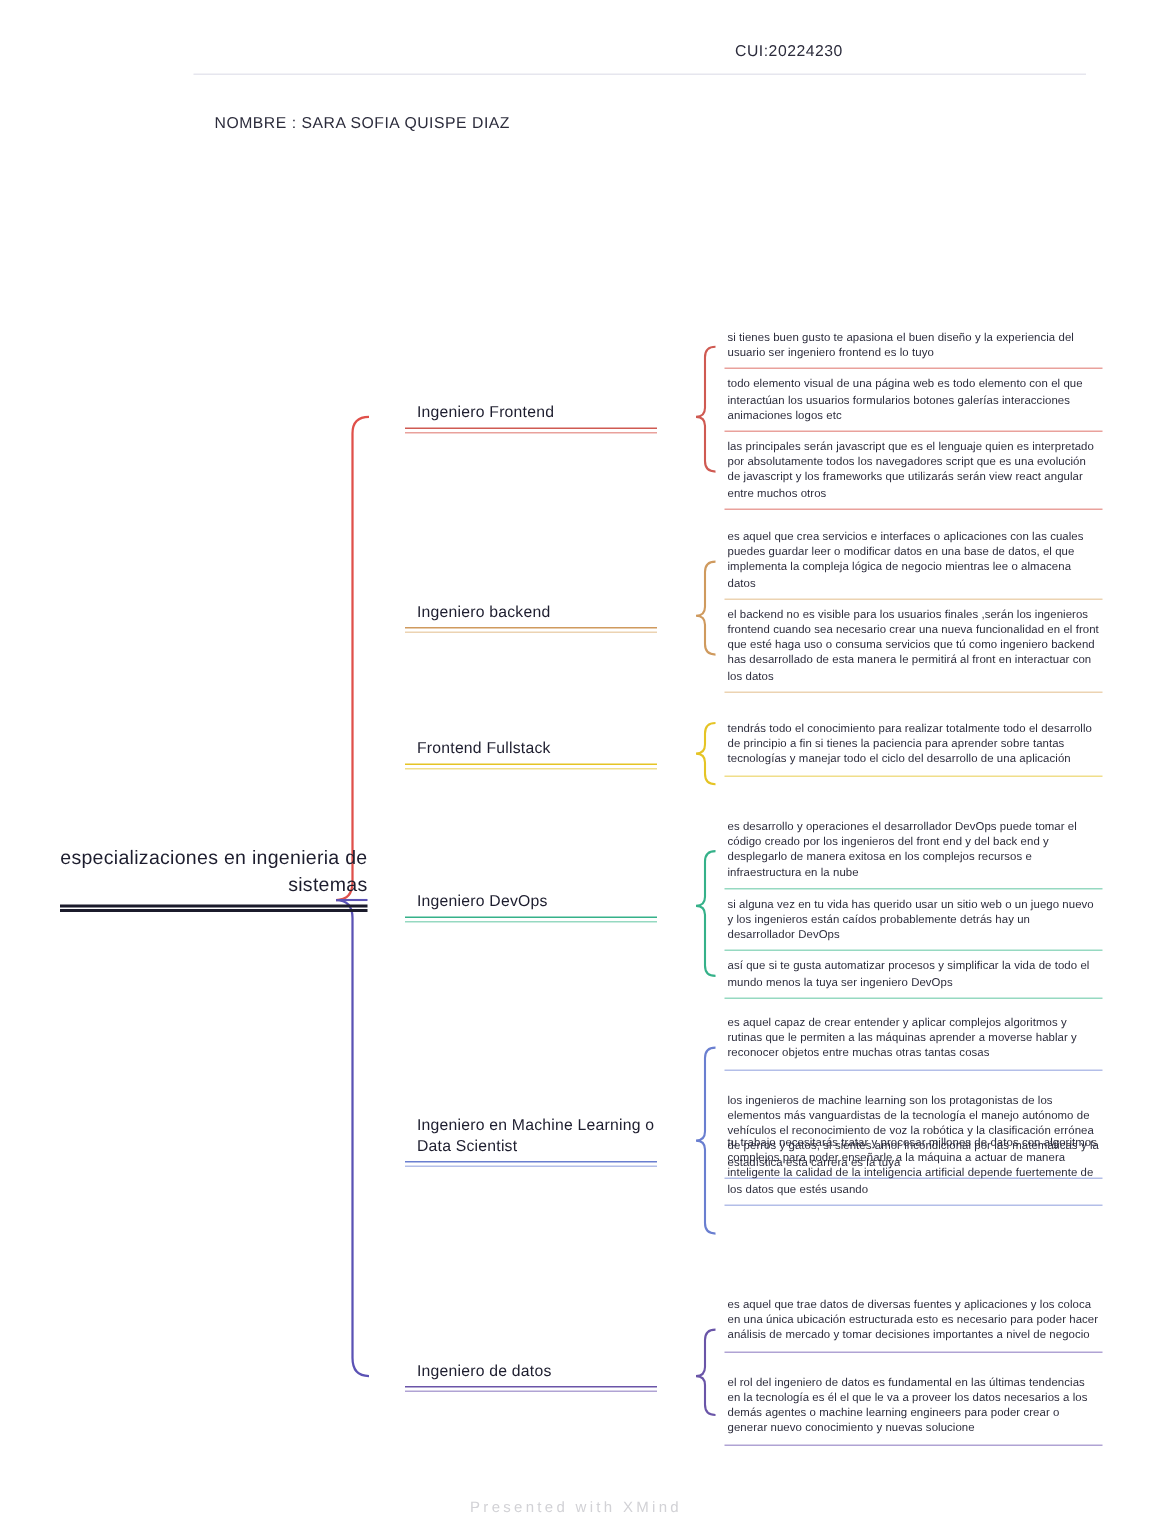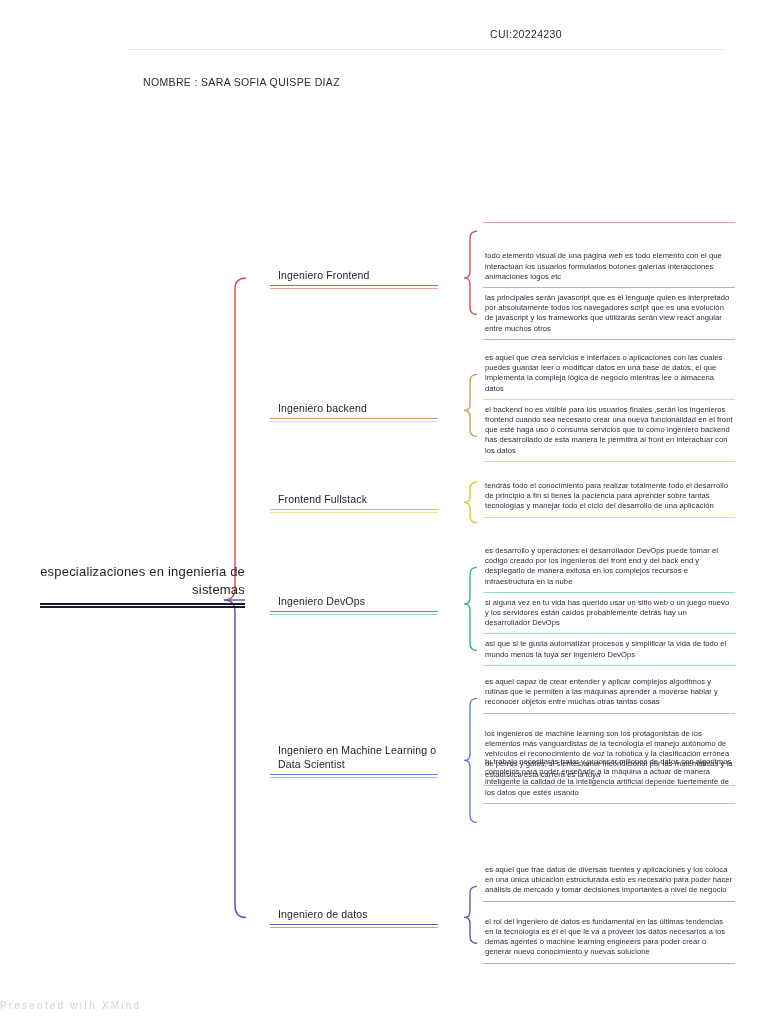--- a/index.html
+++ b/index.html
@@ -63,21 +63,21 @@
   }
   .sub-txt{
     font-size:7.6px; line-height:10.2px; color:#2b2b3b;
     letter-spacing:.05px; padding:1px 2px 2px 2px;
     text-align:left;
   }
   .sub-rule{ width:252px; height:1px; margin-top:3px; }
 
   .wm{
     position:absolute; left:0; top:1000px; width:768px;
-    font-size:10px; letter-spacing:2.2px;
+    text-align:center; font-size:10px; letter-spacing:2.2px;
     color:#d2d2d6;
   }
 </style>
 </head>
 <body>
 
 <div id="page">
 
   <div class="hdr">
     <div class="hdr-name">NOMBRE : SARA SOFIA QUISPE DIAZ</div>
@@ -109,20 +109,21 @@
       <line x1="245" y1="600" x2="226" y2="600" stroke="#5b52b5" stroke-width="1.4"></line>
     </svg>
 
   <div class="root">
     <div class="root-label">especializaciones en ingenieria de sistemas</div>
     <div class="root-rule"></div>
   </div>
 
   <div id="branch-host">
       <div class="sub" style="top: 219px;">
+        <div class="sub-txt">si tienes buen gusto te apasiona el buen diseño y la experiencia del usuario ser ingeniero frontend es lo tuyo</div>
         <div class="sub-rule" style="background: rgb(233, 161, 156);"></div>
       </div>
       <div class="sub" style="top: 250.4px;">
         <div class="sub-txt">todo elemento visual de una página web es todo elemento con el que interactúan los usuarios formularios botones galerías interacciones animaciones logos etc</div>
         <div class="sub-rule" style="background: rgb(233, 161, 156);"></div>
       </div>
       <div class="sub" style="top: 292px;">
         <div class="sub-txt">las principales serán javascript que es el lenguaje quien es interpretado por absolutamente todos los navegadores script que es una evolución de javascript y los frameworks que utilizarás serán view react angular entre muchos otros</div>
         <div class="sub-rule" style="background: rgb(233, 161, 156);"></div>
       </div>
@@ -148,21 +149,21 @@
       </div>
       <div class="topic" style="left: 270px; top: 492.4px;">
         <div class="topic-label" style="width: 168px;">Frontend Fullstack</div>
         <div class="topic-rule" style="border-top: 1.6px solid rgb(229, 196, 37); border-bottom: 1.6px solid rgb(240, 222, 138);"></div>
       </div>
       <div class="sub" style="top: 545px;">
         <div class="sub-txt">es desarrollo y operaciones el desarrollador DevOps puede tomar el código creado por los ingenieros del front end y del back end y desplegarlo de manera exitosa en los complejos recursos e infraestructura en la nube</div>
         <div class="sub-rule" style="background: rgb(150, 217, 193);"></div>
       </div>
       <div class="sub" style="top: 596.8px;">
-        <div class="sub-txt">si alguna vez en tu vida has querido usar un sitio web o un juego nuevo y los servidores están caídos probablemente detrás hay un desarrollador DevOps</div>
+        <div class="sub-txt">si alguna vez en tu vida has querido usar un sitio web o un juego nuevo y los ingenieros están caídos probablemente detrás hay un desarrollador DevOps</div>
         <div class="sub-rule" style="background: rgb(150, 217, 193);"></div>
       </div>
       <div class="sub" style="top: 638.4px;">
         <div class="sub-txt">así que si te gusta automatizar procesos y simplificar la vida de todo el mundo menos la tuya ser ingeniero DevOps</div>
         <div class="sub-rule" style="background: rgb(150, 217, 193);"></div>
       </div>
       <div class="topic" style="left: 270px; top: 593.9px;">
         <div class="topic-label" style="width: 168px;">Ingeniero DevOps</div>
         <div class="topic-rule" style="border-top: 1.6px solid rgb(53, 177, 137); border-bottom: 1.6px solid rgb(150, 217, 193);"></div>
       </div>

